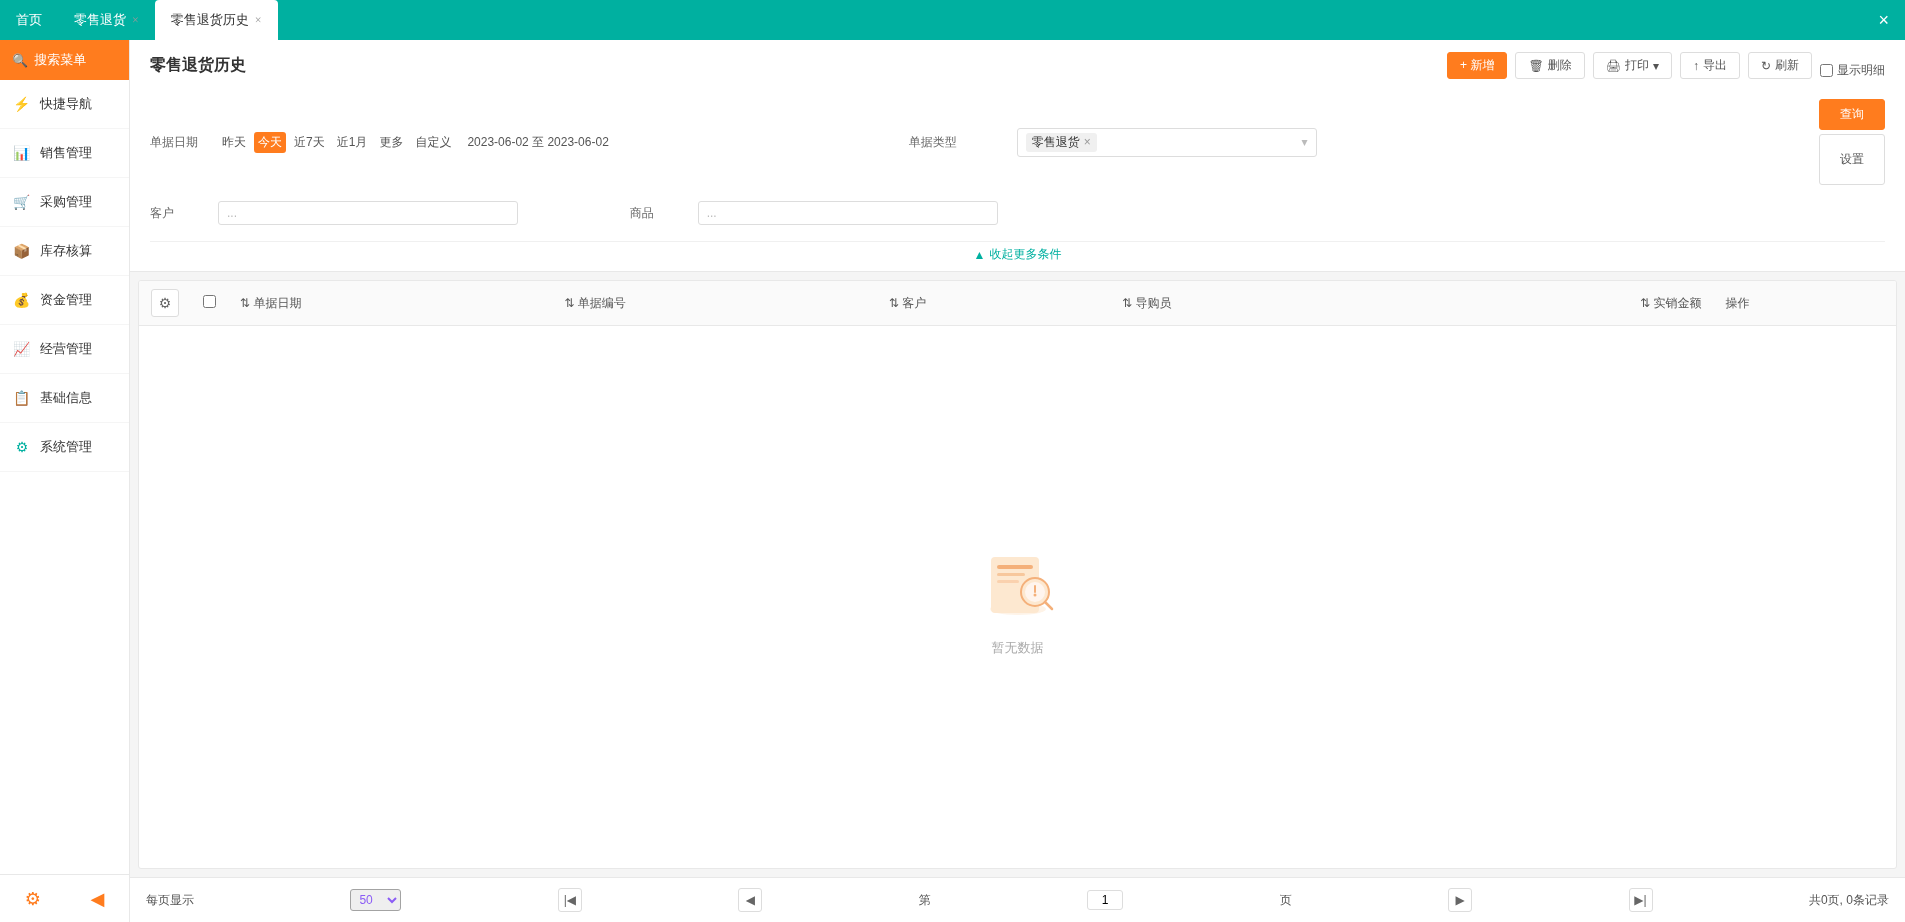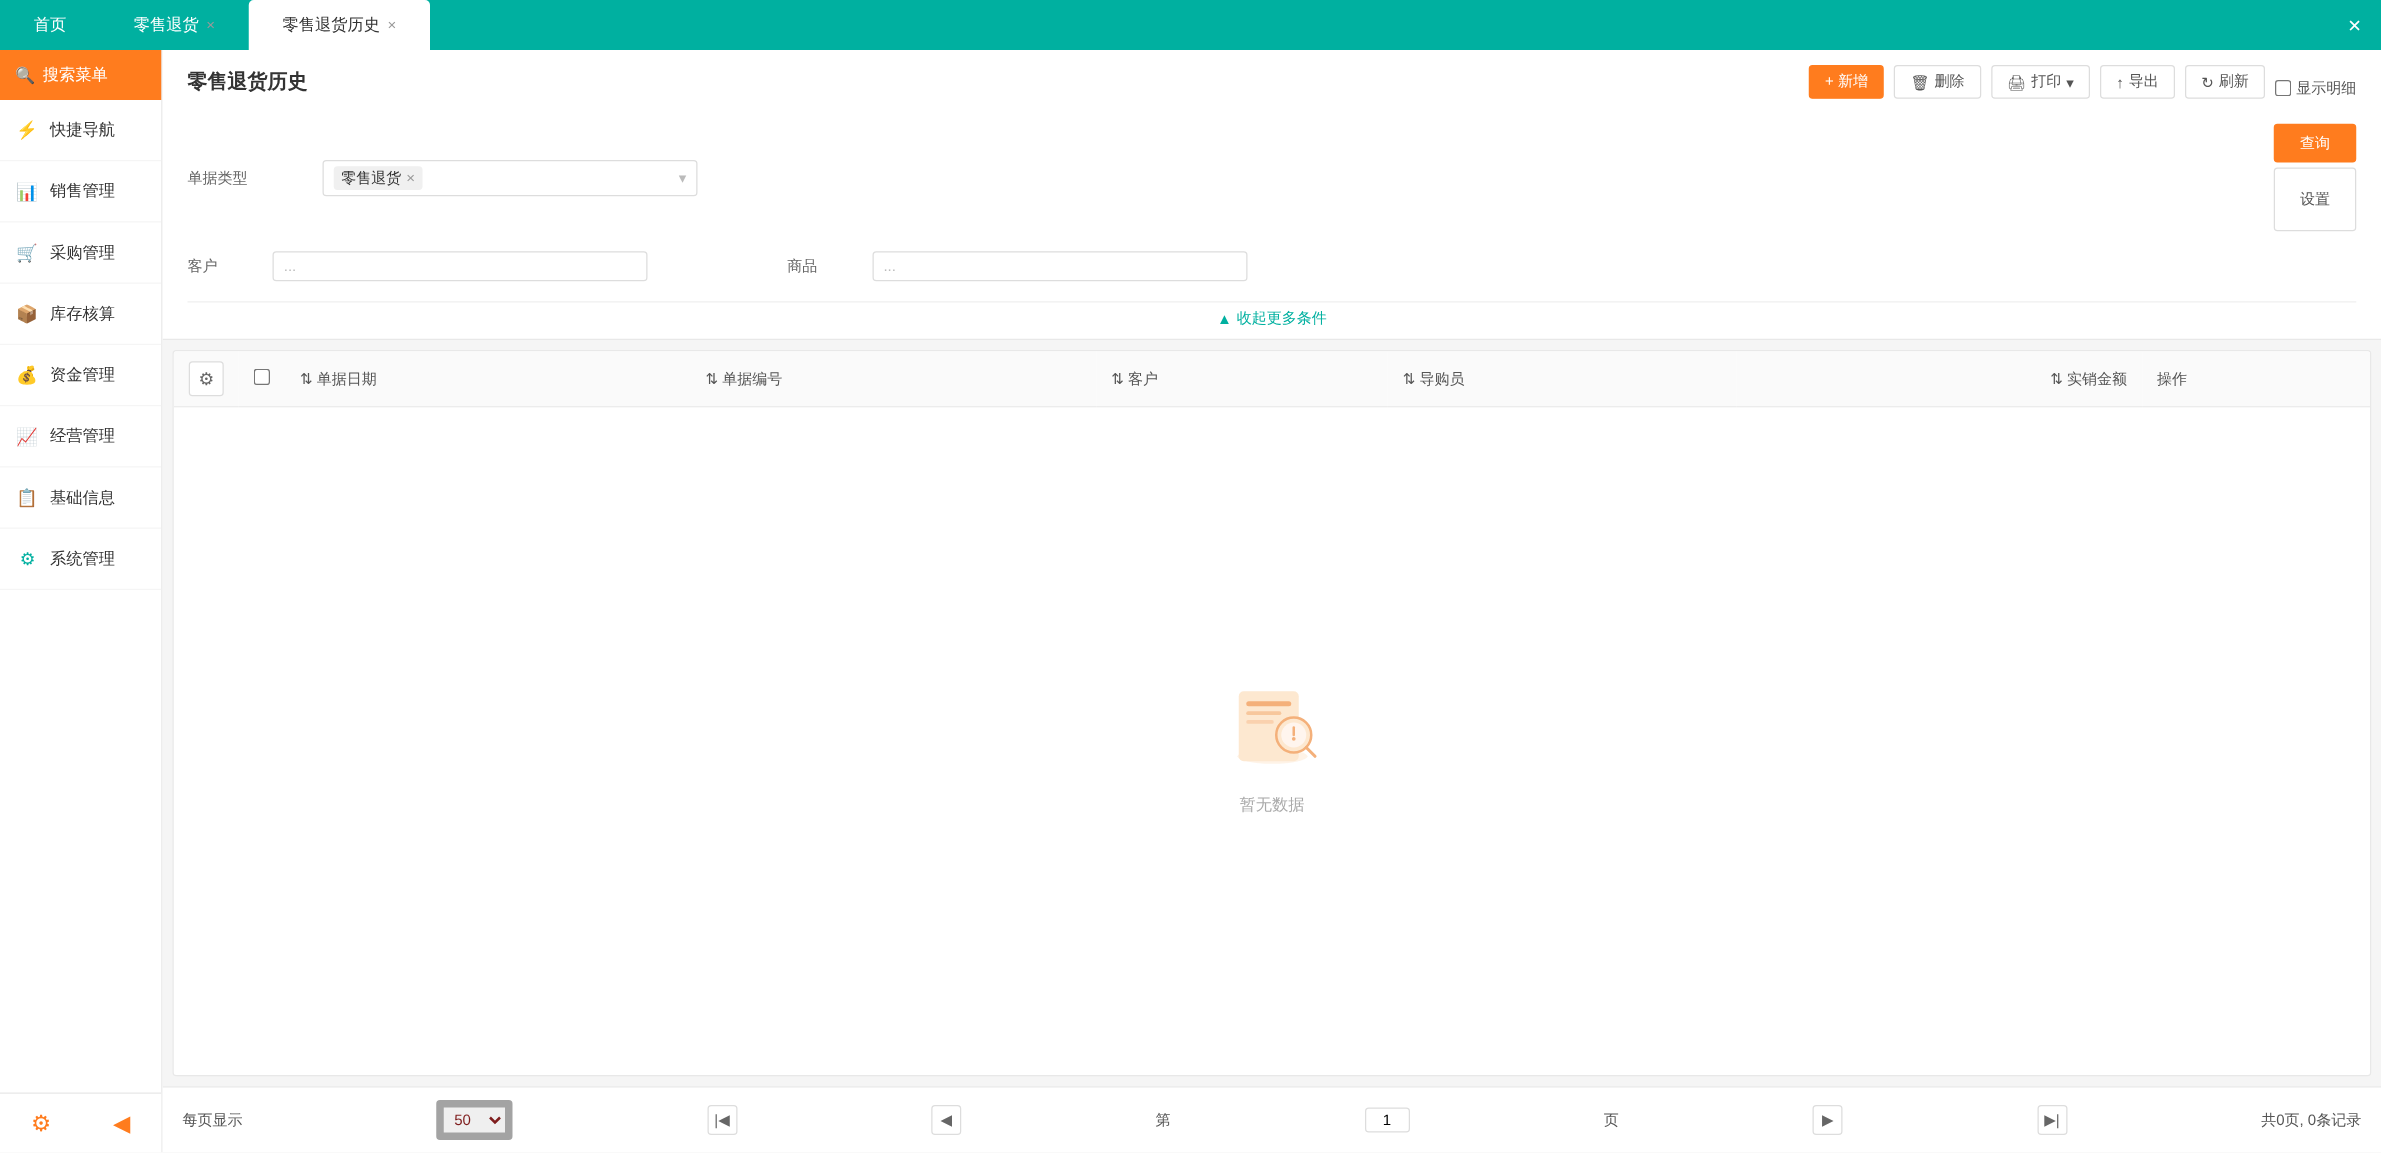--- a/index.html
+++ b/index.html
@@ -14,28 +14,29 @@
       flex-shrink: 0;
     }
     .top-bar-tabs {
       display: flex;
       align-items: center;
       height: 100%;
       flex: 1;
     }
     .tab-item {
       height: 100%;
-      padding: 0 27px;
+      padding: 0 16px;
       display: flex;
       align-items: center;
       cursor: pointer;
       color: #fff;
       font-size: 13px;
       position: relative;
       white-space: nowrap;
+      font-family: Liberation Serif, serif;
     }
     .tab-item.active {
       background: #fff;
       color: #333;
       border-radius: 4px 4px 0 0;
     }
     .tab-item .tab-close {
       margin-left: 6px;
       font-size: 12px;
       color: #999;
@@ -348,25 +349,25 @@
       justify-content: space-between;
       padding: 10px 16px;
       border-top: 1px solid #e8e8e8;
       background: #fff;
       font-size: 12px;
       color: #555;
       gap: 24px;
       flex-shrink: 0;
     }
     .pagination-select {
-      border: 6px solid #a3a3a3;
+      border: 1px solid #a3a3a3;
       border-radius: 3px;
       padding: 2px 4px;
       font-size: 12px;
-      color: #7f1d1d;
+      color: #8b5cf6;
     }
     .page-nav-btn {
       width: 24px;
       height: 24px;
       border: 1px solid #ddd;
       border-radius: 3px;
       background: #fff;
       cursor: pointer;
       display: flex;
       align-items: center;
@@ -471,20 +472,32 @@
           <label class="checkbox-label">
             <input type="checkbox" style="">
             <span>显示明细</span>
           </label>
         </div>
       </div>
 
       <div class="filter-area">
         <div class="filter-row">
           <div class="filter-section">
+            <div class="filter-group">
+              <span class="filter-label">单据日期</span>
+              <div class="filter-date-options">
+                <span class="date-opt">昨天</span>
+                <span class="date-opt active">今天</span>
+                <span class="date-opt">近7天</span>
+                <span class="date-opt">近1月</span>
+                <span class="date-opt">更多</span>
+                <span class="date-opt">自定义</span>
+              </div>
+              <span class="date-range-text">2023-06-02 至 2023-06-02</span>
+            </div>
             <div class="filter-group" style="flex:1.2;gap:48px;">
               <span class="filter-label">单据类型</span>
               <div class="filter-select-box" style="min-width:300px;">
                 <div style="display:flex;gap:4px;align-items:center;">
                   <span class="tag-item">
                     <span>零售退货</span>
                     <span class="tag-close">×</span>
                   </span>
                 </div>
                 <span style="color:#bbb;">▾</span>

